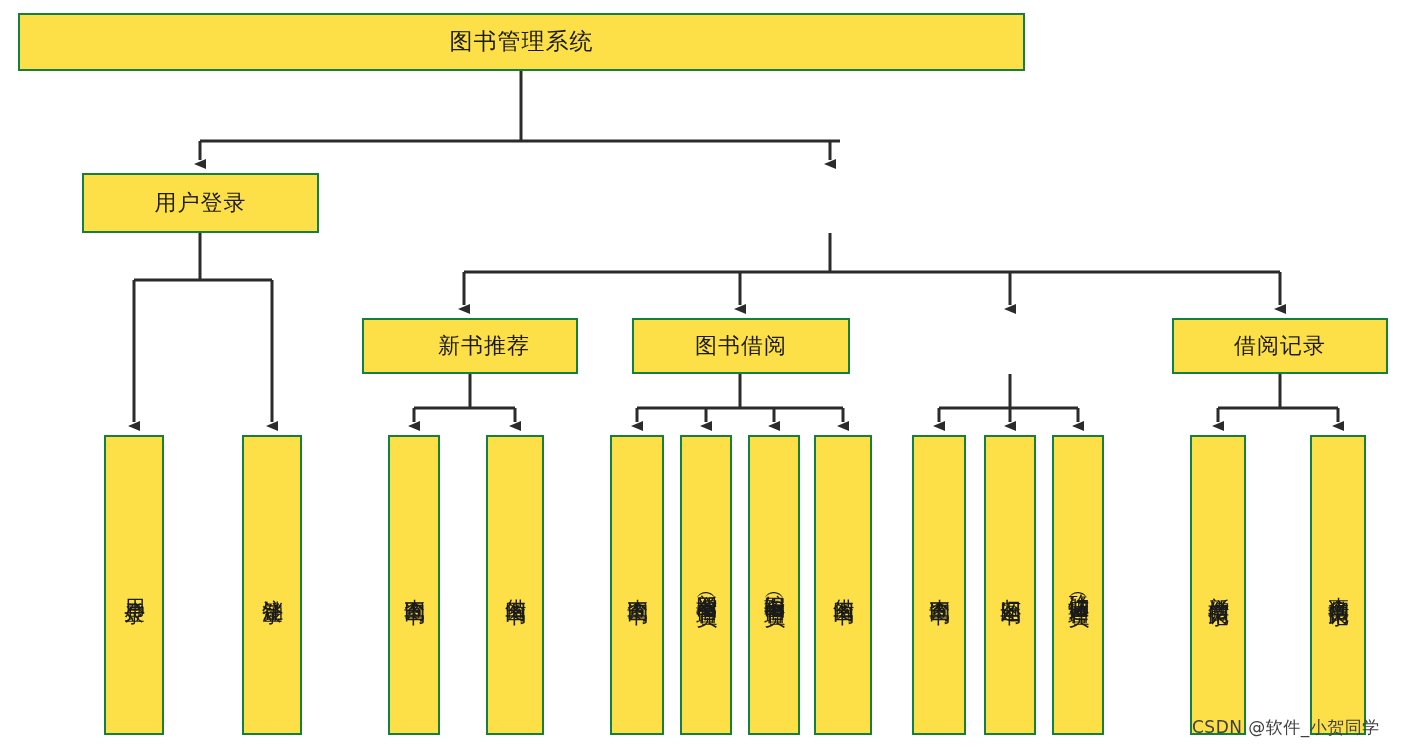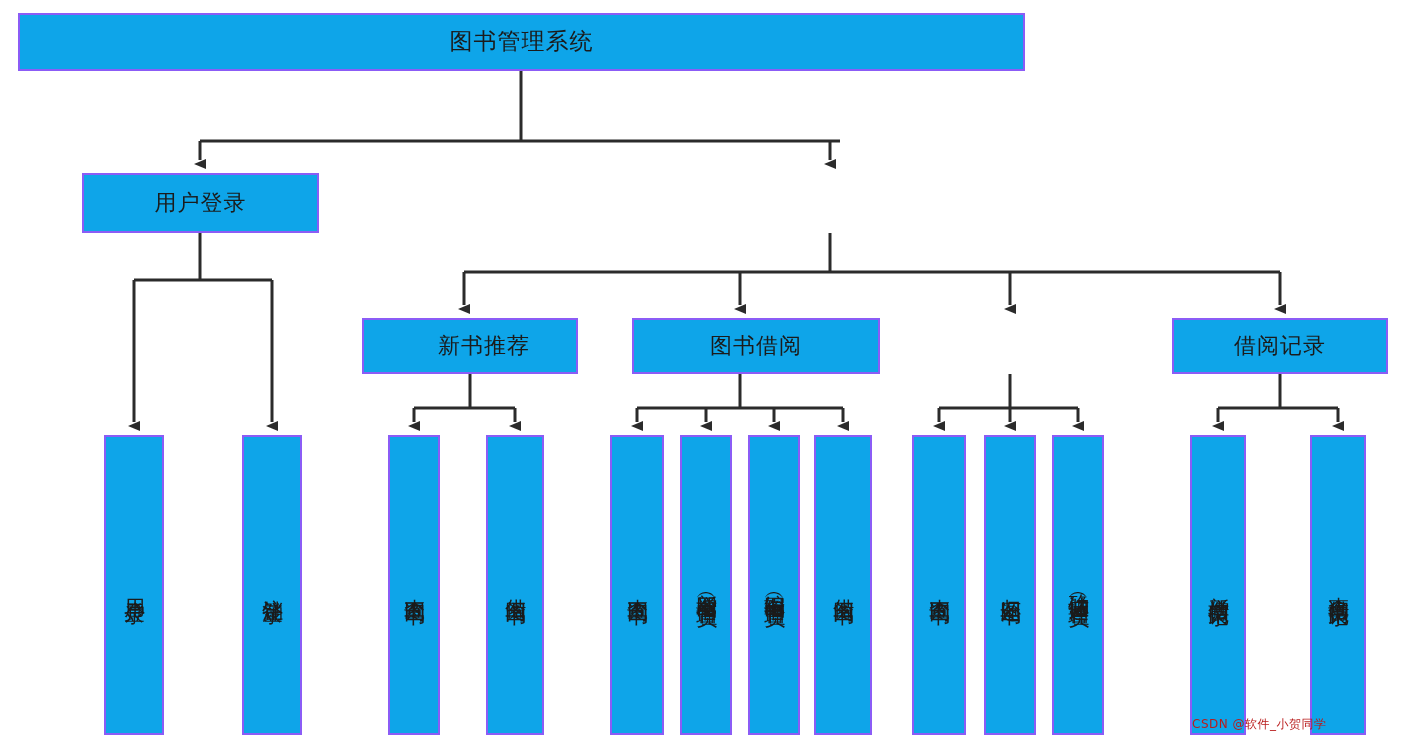--- a/index.html
+++ b/index.html
@@ -19,22 +19,22 @@
     position: absolute;
     left: 0;
     top: 0;
     width: 1405px;
     height: 747px;
     pointer-events: none;
   }
   .node {
     position: absolute;
     box-sizing: border-box;
-    background: #0ea5e9;
-    border: 2px solid #8b5cf6;
+    background: #fde047;
+    border: 2px solid #15803d;
     display: flex;
     align-items: center;
     justify-content: center;
     color: #1b1b1b;
   }
   .node.horiz {
     font-size: 22px;
     letter-spacing: 1px;
     line-height: 1.1;
   }
@@ -50,22 +50,22 @@
     writing-mode: vertical-rl;
     text-orientation: upright;
     font-size: 21px;
     line-height: 1.32;
     letter-spacing: 2px;
     white-space: nowrap;
     color: #1b1b1b;
   }
   .watermark {
     position: absolute;
-    font-size: 12px;
-    color: #b91c1c;
+    font-size: 17px;
+    color: #404040;
     white-space: nowrap;
     letter-spacing: 0.5px;
     font-family: "DejaVu Sans", "Liberation Sans", sans-serif;
   }
 </style>
 </head>
 <body>
 
 <div id="canvas">
 
@@ -117,21 +117,21 @@
       <path d="M1218,408 L1218,422" marker-end="url(#arrow)"></path>
       <path d="M1338,408 L1338,422" marker-end="url(#arrow)"></path>
     </g>
   </svg>
 
   <div class="node horiz root" style="left: 18px; top: 13px; width: 1007px; height: 58px;">图书管理系统</div>
 
   <div class="node horiz" style="left: 82px; top: 173px; width: 237px; height: 60px;">用户登录</div>
 
   <div class="node horiz" style="left: 362px; top: 318px; width: 216px; height: 56px; padding-left: 28px;">新书推荐</div>
-  <div class="node horiz" style="left: 632px; top: 318px; width: 248px; height: 56px;">图书借阅</div>
+  <div class="node horiz" style="left: 632px; top: 318px; width: 218px; height: 56px;">图书借阅</div>
   <div class="node horiz" style="left: 1172px; top: 318px; width: 216px; height: 56px;">借阅记录</div>
 
   <div class="node leaf" style="left: 104px; top: 435px; width: 60px; height: 300px;">
     <span class="vtext">用户登录</span>
   </div>
   <div class="node leaf" style="left: 242px; top: 435px; width: 60px; height: 300px;">
     <span class="vtext">注销登录</span>
   </div>
   <div class="node leaf" style="left: 388px; top: 435px; width: 52px; height: 300px;">
     <span class="vtext">查询图书</span>

